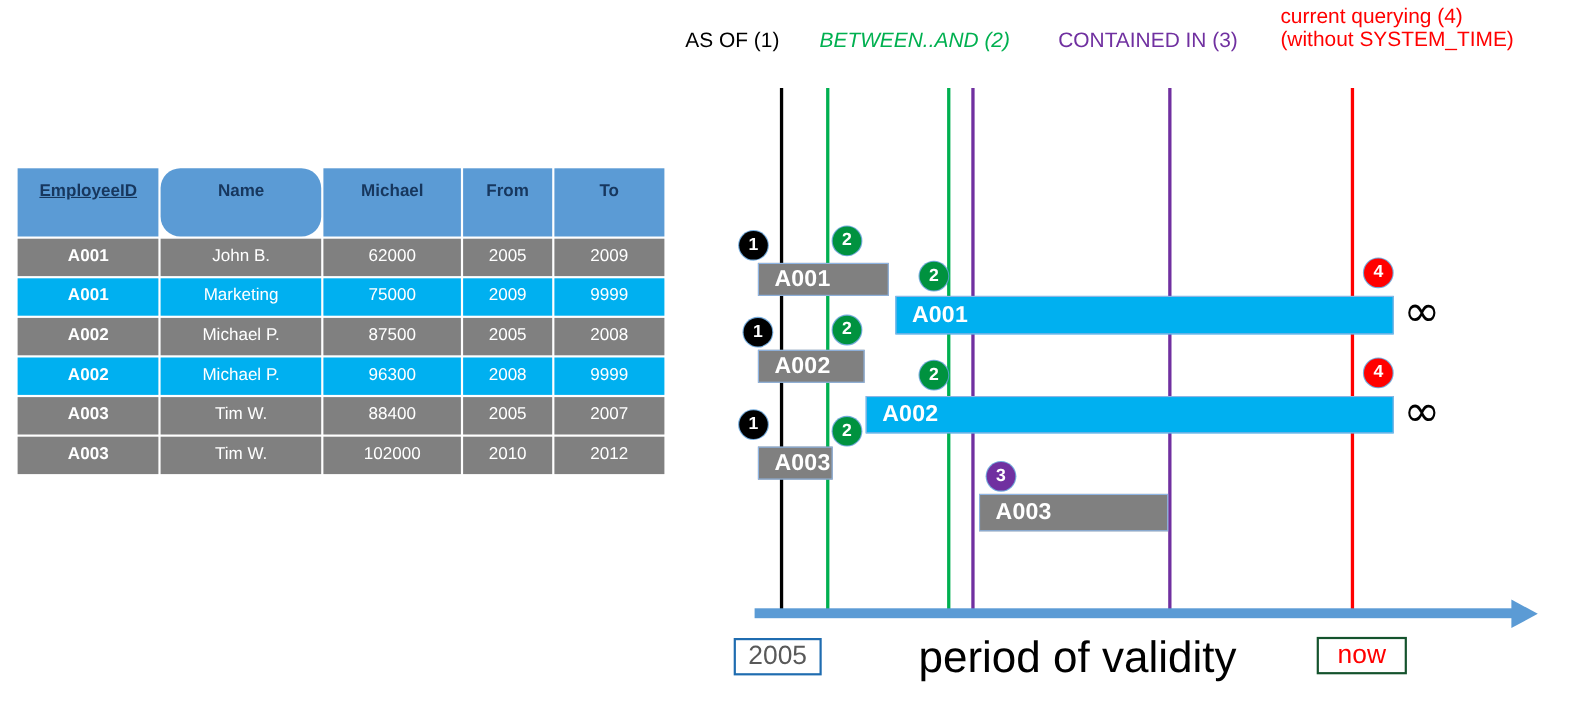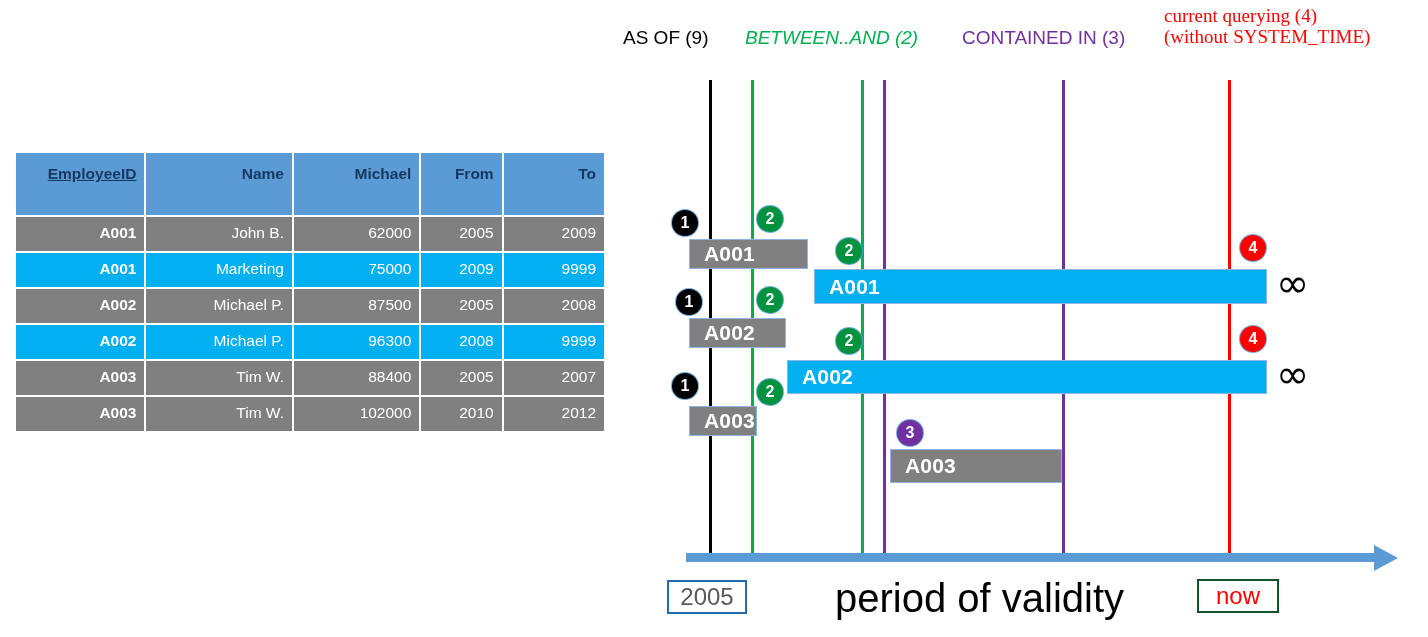--- a/index.html
+++ b/index.html
@@ -14,51 +14,51 @@
 
   
   #table-wrap {
     position: absolute; left: 14px; top: 151px;
     width: 592px;
   }
   table.emp { border-collapse: separate; border-spacing: 2px 2px; width: 592px; }
   table.emp th, table.emp td {
     font-size: 15.5px;
     padding: 7px 8px 9px 8px;
-    text-align: right;
+    text-align: center;
     vertical-align: middle;
     white-space: nowrap;
   }
   table.emp thead th {
     background: #5b9bd5;
     color: #17375e;
     font-weight: bold;
     height: 62px;
     vertical-align: top;
     padding-top: 12px;
   }
   table.emp thead th.u span { text-decoration: underline; }
   table.emp tbody tr.gray td { background: #808080; color: #ffffff; }
   table.emp tbody tr.cyan td { background: #00b0f0; color: #ffffff; }
   table.emp tbody td.idcell { font-weight: bold; }
   table.emp tbody td { height: 34px; }
   .col-id   { width: 128px; }
-  .col-name { width: 145px; }
+  .col-name { width: 145px; border-radius: 18px; }
   .col-sal  { width: 125px; }
   .col-from { width: 80px; }
   .col-to   { width: 100px; }
 
   
   #diagram { position: absolute; left: 0; top: 0; width: 1428px; height: 637px; }
 
   .legend { position: absolute; font-size: 19px; white-space: nowrap; line-height: 1.08; }
   #legend-asof      { left: 623px;  top: 28px;  color: #000000; }
   #legend-between   { left: 745px;  top: 28px;  color: #00b050; font-style: italic; }
   #legend-contained { left: 962px;  top: 28px;  color: #7030a0; }
-  #legend-current   { left: 1164px; top: 6px;   color: #ff0000; font-family: Liberation Serif, serif; }
+  #legend-current   { left: 1164px; top: 6px;   color: #ff0000; }
 
   .vline { position: absolute; width: 3px; }
   #vline-black   { left: 709px;  top: 80px; height: 480px; background: #000000; }
   #vline-green-1 { left: 751px;  top: 80px; height: 480px; background: #00b050; }
   #vline-green-2 { left: 861px;  top: 80px; height: 480px; background: #00b050; }
   #vline-purple-1{ left: 883px;  top: 80px; height: 480px; background: #7030a0; }
   #vline-purple-2{ left: 1062px; top: 80px; height: 480px; background: #7030a0; }
   #vline-red     { left: 1228px; top: 80px; height: 480px; background: #ff0000; }
 
   .bar {
@@ -185,21 +185,21 @@
           <td>102000</td>
           <td>2010</td>
           <td>2012</td>
         </tr>
       </tbody>
     </table>
   </div>
 
   <div id="diagram">
 
-    <div class="legend" id="legend-asof">AS OF (9)</div>
+    <div class="legend" id="legend-asof">AS OF (1)</div>
     <div class="legend" id="legend-between">BETWEEN..AND (2)</div>
     <div class="legend" id="legend-contained">CONTAINED IN (3)</div>
     <div class="legend" id="legend-current">
       <div>current querying (4)</div>
       <div>(without SYSTEM_TIME)</div>
     </div>
 
     <div class="vline" id="vline-black"></div>
     <div class="vline" id="vline-green-1"></div>
     <div class="vline" id="vline-green-2"></div>

